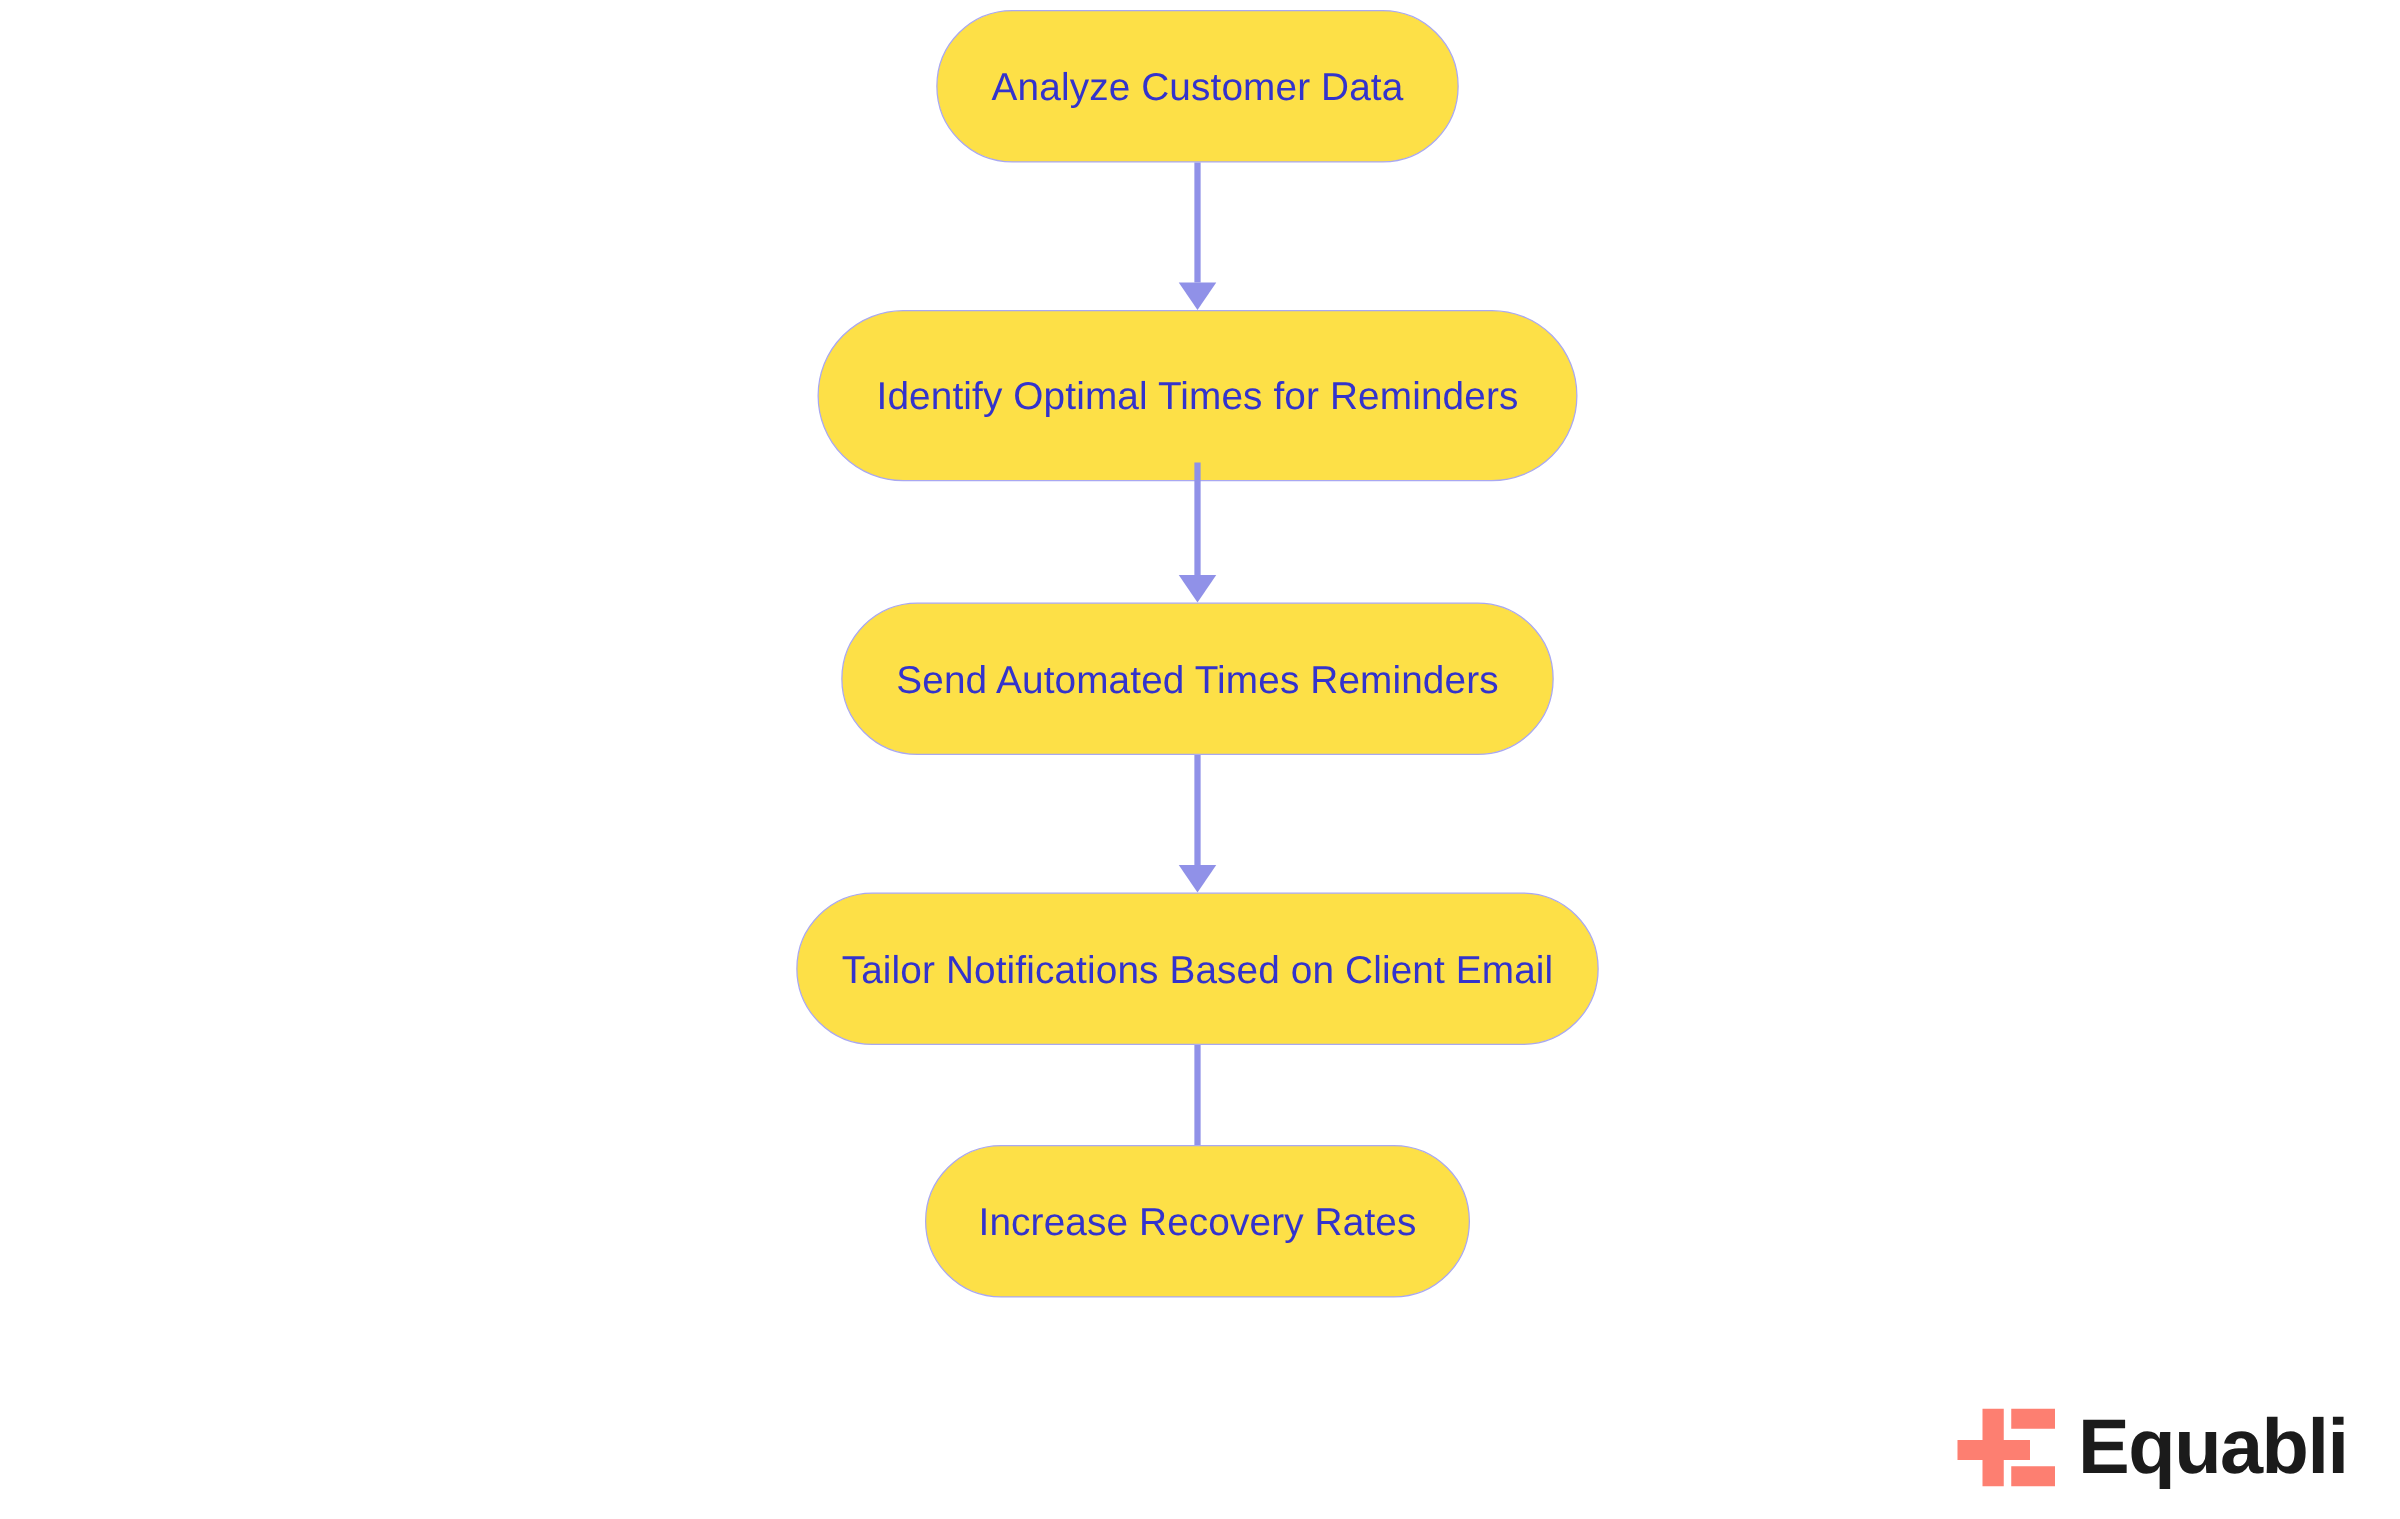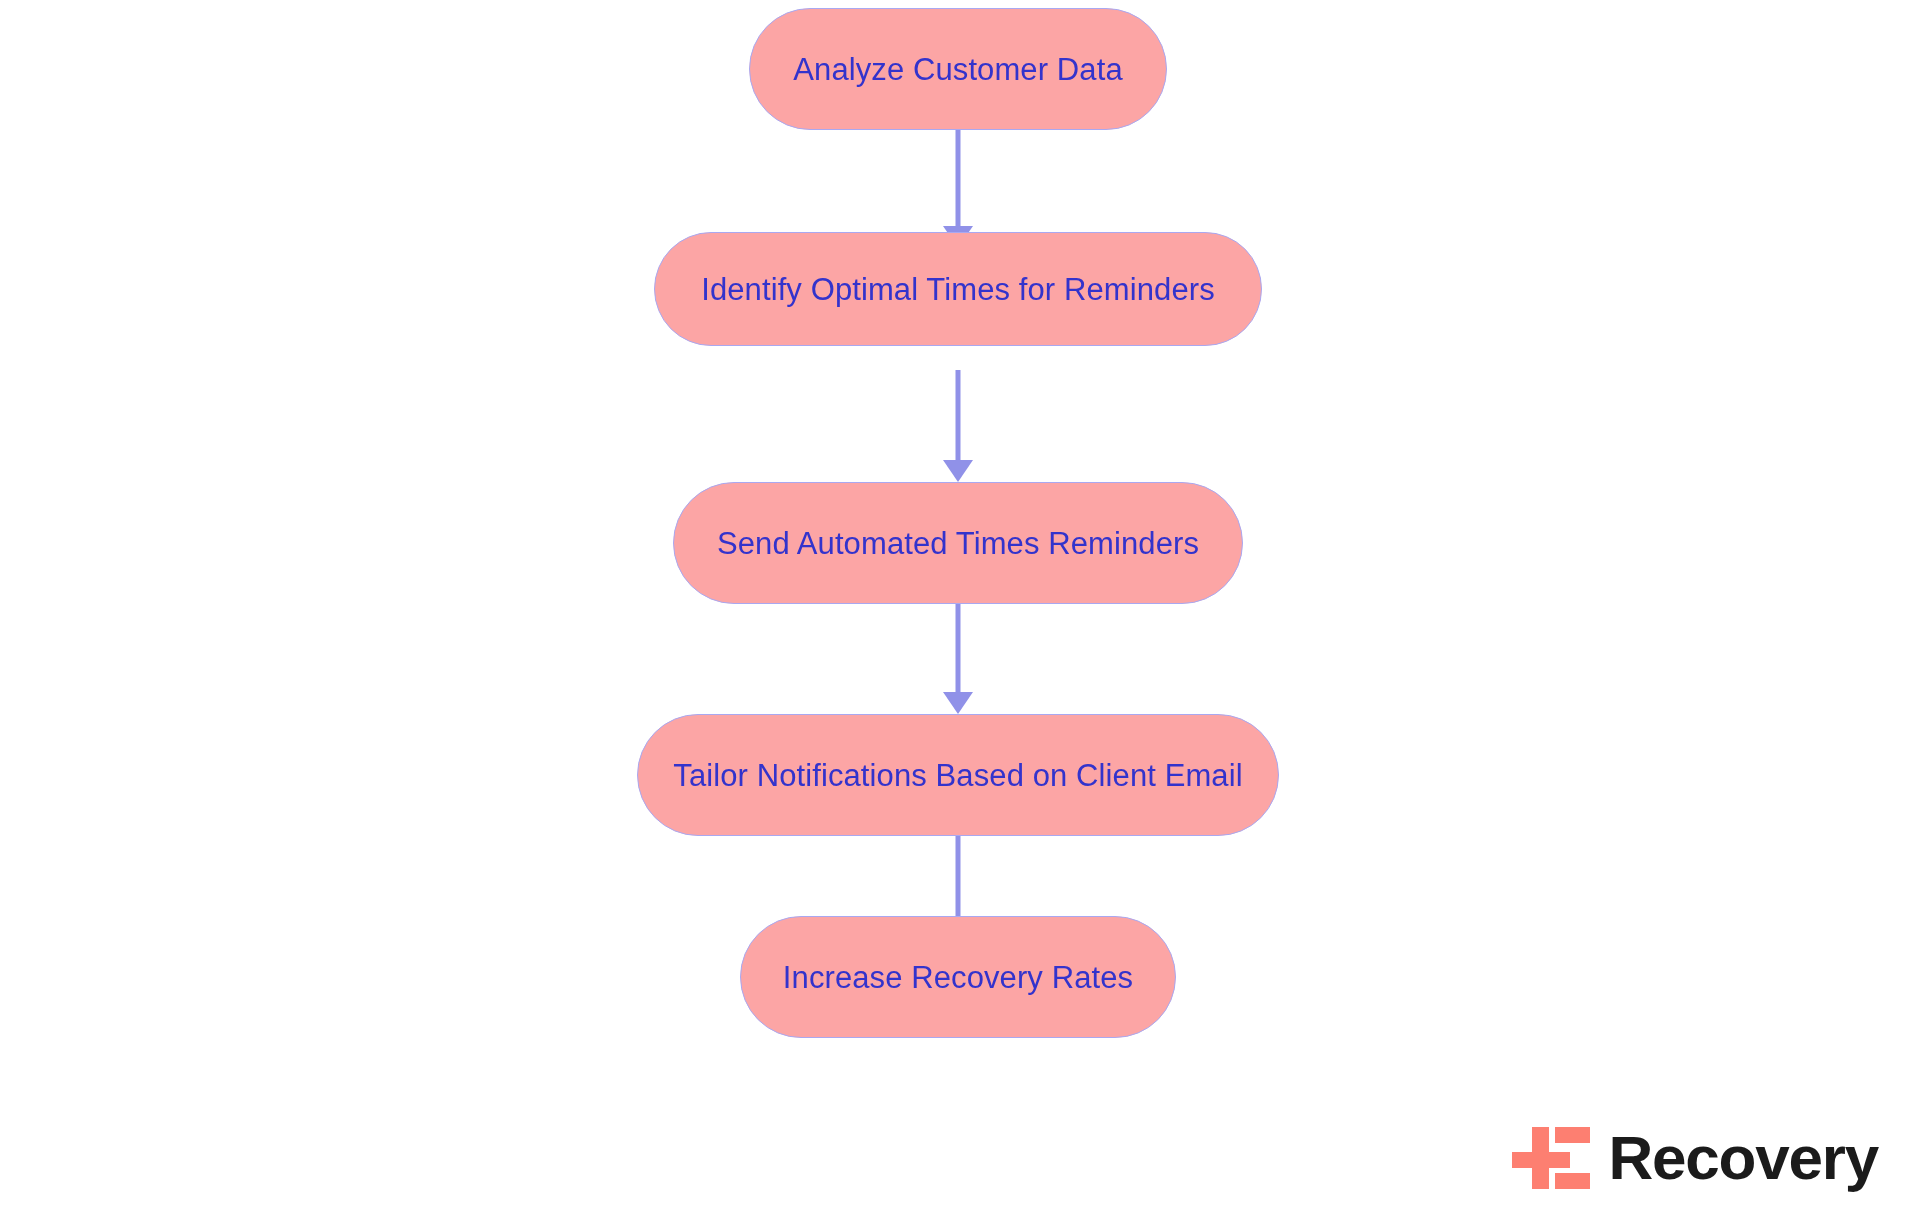--- a/index.html
+++ b/index.html
@@ -30,21 +30,21 @@
     top: 0;
     width: 1920px;
     height: 1100px;
   }
 
   .flow-node {
     position: absolute;
     left: 50%;
     transform: translateX(-50%);
     box-sizing: border-box;
-    background: #fca5a5;
+    background: #fde047;
     border: 1.6px solid #a9a8f1;
     border-radius: 999px;
     display: flex;
     align-items: center;
     justify-content: center;
     text-align: center;
     color: #3333cc;
     letter-spacing: 0.1px;
     white-space: nowrap;
   }
@@ -53,21 +53,21 @@
     font-size: 31px;
     line-height: 1;
     color: #3333cc;
     font-weight: 400;
   }
 
   
   .flow-column { margin-left: -2px; }
 
   #node-1 { top: 8px;    width: 418px; height: 122px; }
-  #node-2 { top: 232px;  width: 608px; height: 114px; }
+  #node-2 { top: 248px;  width: 608px; height: 137px; }
   #node-3 { top: 482px;  width: 570px; height: 122px; }
   #node-4 { top: 714px;  width: 642px; height: 122px; }
   #node-5 { top: 916px;  width: 436px; height: 122px; }
 
   
   .connector {
     position: absolute;
     left: 50%;
     transform: translateX(-50%);
     width: 40px;
@@ -188,16 +188,16 @@
 
   </div>
 
   <div id="brand-logo">
     <span class="logo-mark">
       <i class="lm-v"></i>
       <i class="lm-h"></i>
       <i class="lm-t"></i>
       <i class="lm-b"></i>
     </span>
-    <span class="logo-wordmark">Recovery</span>
+    <span class="logo-wordmark">Equabli</span>
   </div>
 
 </div>
 
 </body></html>

